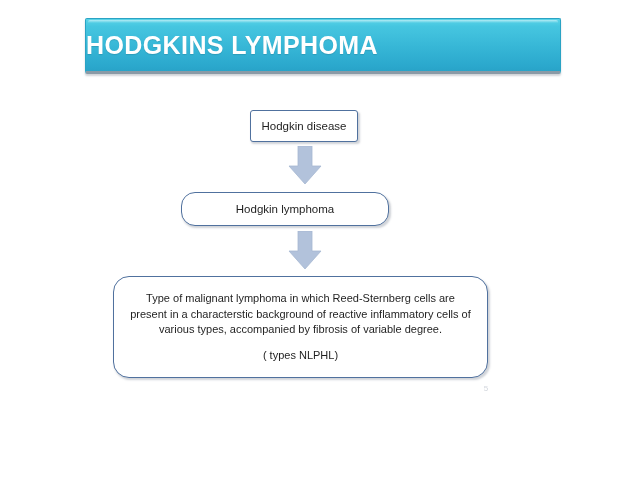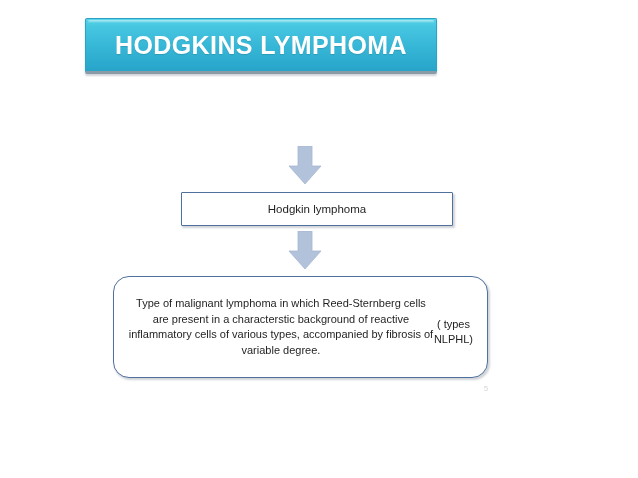--- a/index.html
+++ b/index.html
@@ -21,36 +21,35 @@
     width: 638px;
     height: 478px;
     background: #ffffff;
   }
 
   
   .title-banner {
     position: absolute;
     left: 85px;
     top: 18px;
-    width: 352px;
+    width: 476px;
     height: 56px;
     box-sizing: border-box;
     border: 1px solid #2aa3c4;
     border-bottom: 3px solid #8a9aa6;
     border-radius: 2px;
     background: linear-gradient(to bottom,
         #5ad4e8 0%,
         #46c6e0 14%,
         #36b6d6 55%,
         #2aa7cc 92%,
         #28a3c8 100%);
     box-shadow: 0 2px 2px rgba(120,130,140,0.35);
     display: flex;
     align-items: center;
-    justify-content: center;
   }
   .title-banner::before {
     content: "";
     position: absolute;
     left: 2px; right: 2px; top: 1px;
     height: 3px;
     background: linear-gradient(to bottom, rgba(255,255,255,0.55), rgba(255,255,255,0));
     border-radius: 2px 2px 0 0;
     pointer-events: none;
   }
@@ -83,34 +82,34 @@
     top: 110px;
     width: 108px;
     height: 32px;
     border-radius: 3px;
     font-size: 11.5px;
   }
 
   .box-2 {
     left: 181px;
     top: 192px;
-    width: 272px;
+    width: 208px;
     height: 34px;
-    border-radius: 1px;
+    border-radius: 14px;
     font-size: 11.5px;
   }
 
   .box-3 {
     left: 113px;
     top: 276px;
     width: 375px;
     height: 102px;
     border-radius: 16px;
     border-width: 1.7px;
-    flex-direction: row;
+    flex-direction: column;
     padding: 0 14px;
     font-size: 11px;
   }
 
   .box-3 .para {
     line-height: 15.5px;
     max-width: 352px;
   }
   .box-3 .except {
     margin-top: 10px;
@@ -140,20 +139,23 @@
 </style>
 </head>
 <body>
 
 <div class="slide">
 
   <div class="title-banner">
     <span class="title-text">HODGKINS LYMPHOMA</span>
   </div>
 
+  <div class="flow-box box-1">
+    <span>Hodgkin disease</span>
+  </div>
 
   <div class="arrow arrow-1">
     <svg width="36" height="40" viewBox="0 0 36 40" aria-hidden="true">
       <polygon points="11,0 25,0 25,20 34,20 18,38 2,20 11,20" fill="#b2c2db" stroke="#a6b7d2" stroke-width="0.8"></polygon>
     </svg>
   </div>
 
   <div class="flow-box box-2">
     <span>Hodgkin lymphoma</span>
   </div>

